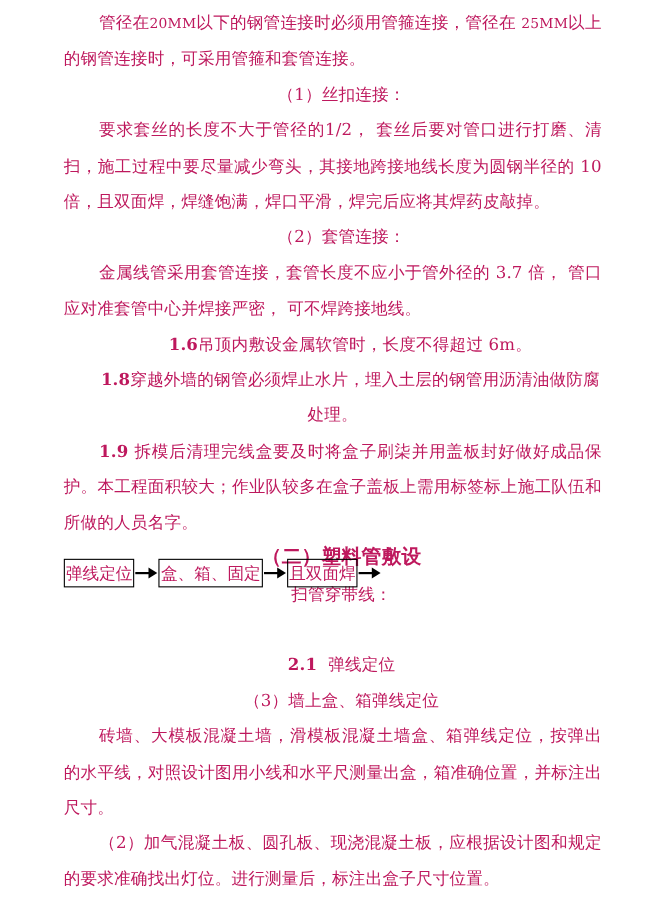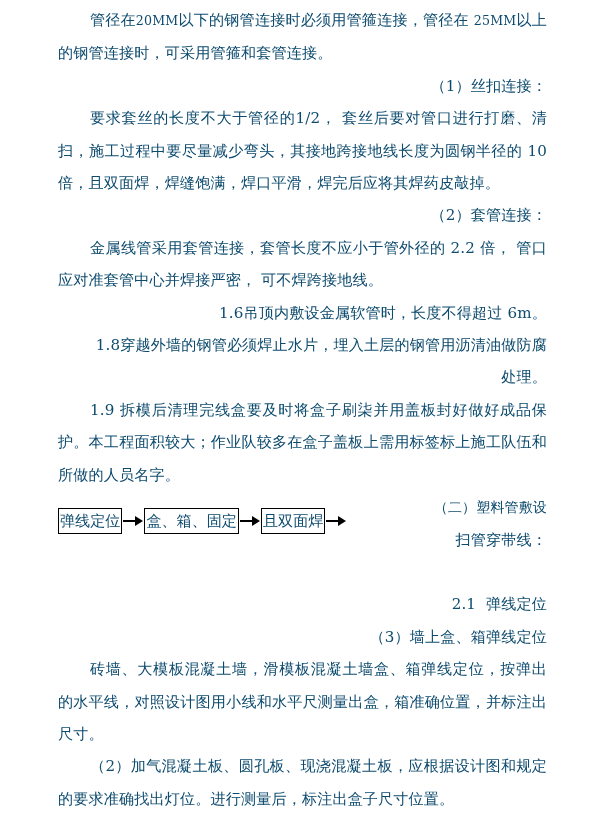--- a/index.html
+++ b/index.html
@@ -6,21 +6,21 @@
     margin: 0;
     padding: 0;
     background: #ffffff;
   }
   .page {
     position: relative;
     width: 608px;
     height: 816px;
     background: #ffffff;
     font-family: "DejaVu Serif", "Liberation Serif", serif;
-    color: #0c4a6e;
+    color: #be185d;
     overflow: hidden;
   }
   .body-col {
     position: absolute;
     left: 58px;
     top: 4px;
     width: 489px;
   }
   p {
     margin: 0;
@@ -34,29 +34,29 @@
   p.indent2 {
     text-indent: 32px;
   }
   p.indent1 {
     text-indent: 16px;
   }
   p.flush {
     text-indent: 0;
   }
   p.nojust {
-    text-align: right;
+    text-align: center;
   }
   .num {
-    font-weight: normal;
+    font-weight: bold;
     font-family: "DejaVu Serif", "Liberation Serif", serif;
   }
   .heading {
-    font-weight: normal;
-    font-size: 14px;
+    font-weight: bold;
+    font-size: 18px;
   }
   .lat {
     font-family: "DejaVu Serif", "Liberation Serif", serif;
   }
   .sc {
     font-size: 12.6px;
     letter-spacing: 0.2px;
   }
   
   .flow {
@@ -110,21 +110,21 @@
   <div class="body-col">
 
     <p class="indent2"><span>管径在</span><span class="lat sc">20MM</span><span>以下的钢管连接时必须用管箍连接，管径在 </span><span class="lat sc">25MM</span><span>以上的钢管连接时，可采用管箍和套管连接。</span></p>
 
     <p class="indent1 nojust">（1）丝扣连接：</p>
 
     <p class="indent2">要求套丝的长度不大于管径的1/2， 套丝后要对管口进行打磨、清扫，施工过程中要尽量减少弯头，其接地跨接地线长度为圆钢半径的 10 倍，且双面焊，焊缝饱满，焊口平滑，焊完后应将其焊药皮敲掉。</p>
 
     <p class="indent1 nojust">（2）套管连接：</p>
 
-    <p class="indent2">金属线管采用套管连接，套管长度不应小于管外径的 2.2 倍， 管口应对准套管中心并焊接严密， 可不焊跨接地线。</p>
+    <p class="indent2">金属线管采用套管连接，套管长度不应小于管外径的 3.7 倍， 管口应对准套管中心并焊接严密， 可不焊跨接地线。</p>
 
     <p class="indent2 nojust"><span class="num">1.6</span><span>吊顶内敷设金属软管时，长度不得超过 6m。</span></p>
 
 
     <p class="indent2 nojust"><span class="num">1.8</span><span>穿越外墙的钢管必须焊止水片，埋入土层的钢管用沥清油做防腐处理。</span></p>
 
     <p class="indent2"><span class="num">1.9</span><span> 拆模后清理完线盒要及时将盒子刷柒并用盖板封好做好成品保护。本工程面积较大；作业队较多在盒子盖板上需用标签标上施工队伍和所做的人员名字。</span></p>
 
     <p class="indent1 nojust heading">（二）塑料管敷设</p>
 

